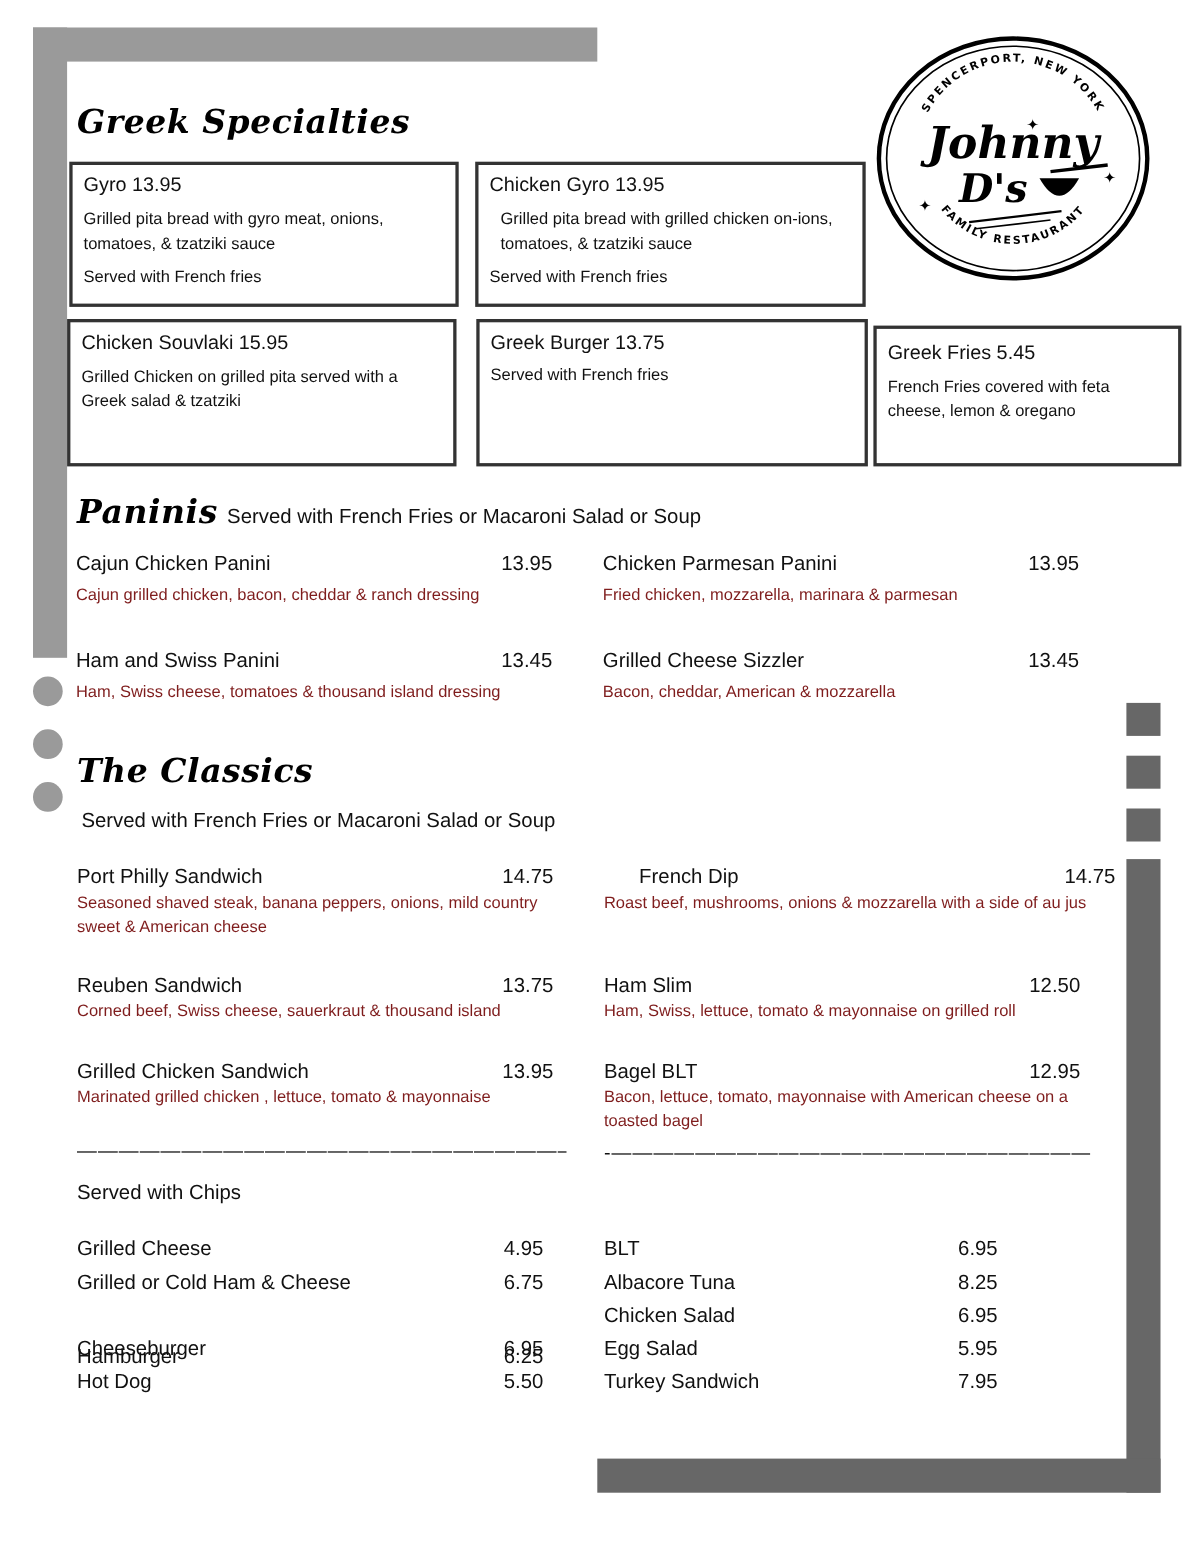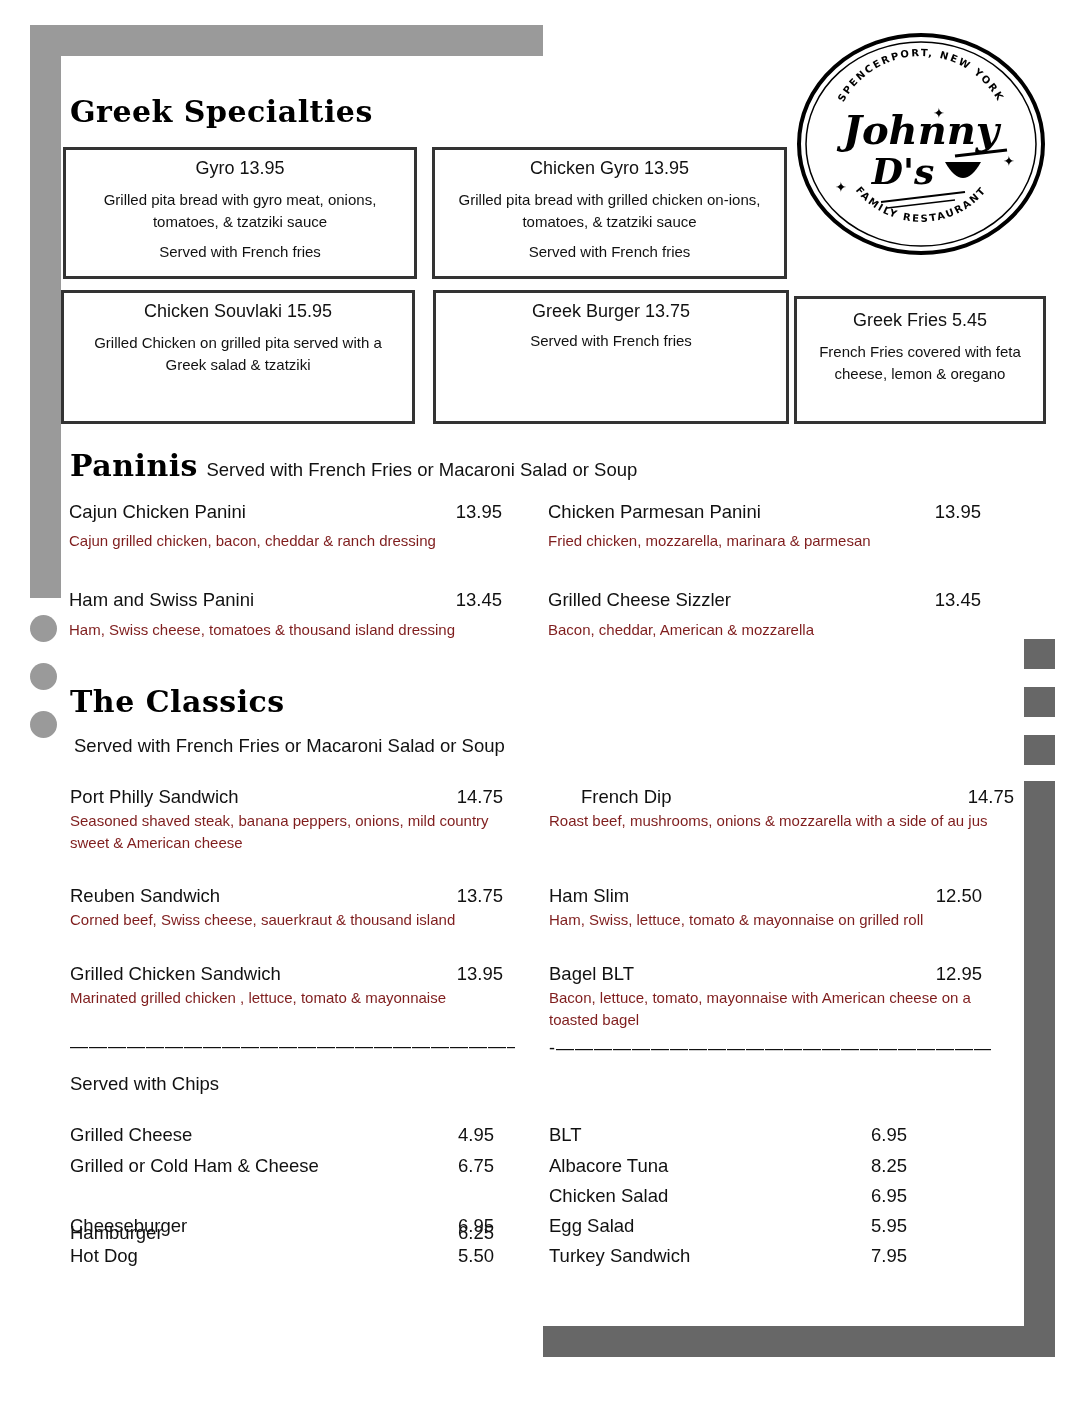--- a/index.html
+++ b/index.html
@@ -11,26 +11,26 @@
   .abs { position: absolute; }
   
   .bar-top { left: 30px; top: 25px; width: 513px; height: 31px; background: #9a9a9a; }
   .bar-left { left: 30px; top: 25px; width: 31px; height: 573px; background: #9a9a9a; }
   .dot { width: 27px; height: 27px; border-radius: 50%; background: #9a9a9a; left: 30px; }
   .sq { left: 1024px; width: 31px; height: 30px; background: #676767; }
   .bar-right { left: 1024px; top: 781px; width: 31px; height: 576px; background: #676767; }
   .bar-bottom { left: 543px; top: 1326px; width: 512px; height: 31px; background: #676767; }
 
   .script-title {
-    font-family: "DejaVu Serif", serif; font-weight: bold;
+    font-family: "DejaVu Serif", serif; font-style: italic; font-weight: bold;
     color: #000; letter-spacing: 0.5px; text-align: center;
   }
   .box {
     position: absolute; border: 3px solid #333; box-sizing: border-box; background: #fff;
-    text-align: center; padding: 8px 10px 0 10px;
+    padding: 8px 10px 0 10px;
   }
   .box .bt { font-size: 18px; margin-bottom: 10px; color: #111; }
   .box .bd { font-size: 15px; line-height: 22px; color: #111; }
   .box .bs { font-size: 15px; margin-top: 10px; color: #111; }
 
   .item-name { font-size: 18.5px; color: #111; }
   .item-price { font-size: 18.5px; color: #111; text-align: right; }
   .item-desc { font-size: 15px; line-height: 22px; color: #7f1d1d; }
   .row { position: absolute; display: flex; justify-content: space-between; }
   .note { font-size: 18.5px; color: #111; }
@@ -94,21 +94,21 @@
   <div class="bs">Served with French fries</div>
 </div>
 <div class="box" style="left:61px; top:290px; width:354px; height:134px;">
   <div class="bt">Chicken Souvlaki  15.95</div>
   <div class="bd">Grilled Chicken on grilled pita served with a Greek salad &amp; tzatziki</div>
 </div>
 <div class="box" style="left:433px; top:290px; width:356px; height:134px;">
   <div class="bt">Greek Burger 13.75</div>
   <div class="bs">Served with French fries</div>
 </div>
-<div class="box" style="left:794px; top:296px; width:252px; height:128px; padding-top:11px;">
+<div class="box" style="left:794px; top:296px; width:280px; height:128px; padding-top:11px;">
   <div class="bt">Greek Fries 5.45</div>
   <div class="bd">French Fries covered with feta cheese,  lemon &amp; oregano</div>
 </div>
 
 <div class="abs" style="left:70px; top:448px; white-space:nowrap;">
   <span class="script-title" style="font-size:30px;">Paninis</span>
   <span style="font-size:18.5px; margin-left:4px;">Served with French Fries or Macaroni Salad or Soup</span>
 </div>
 
 <div class="row" style="left:69px; top:501px; width:433px;">

